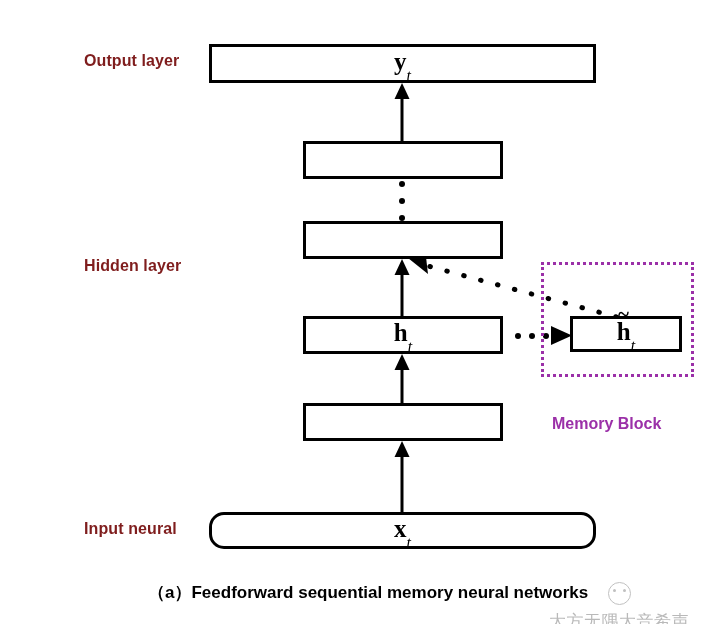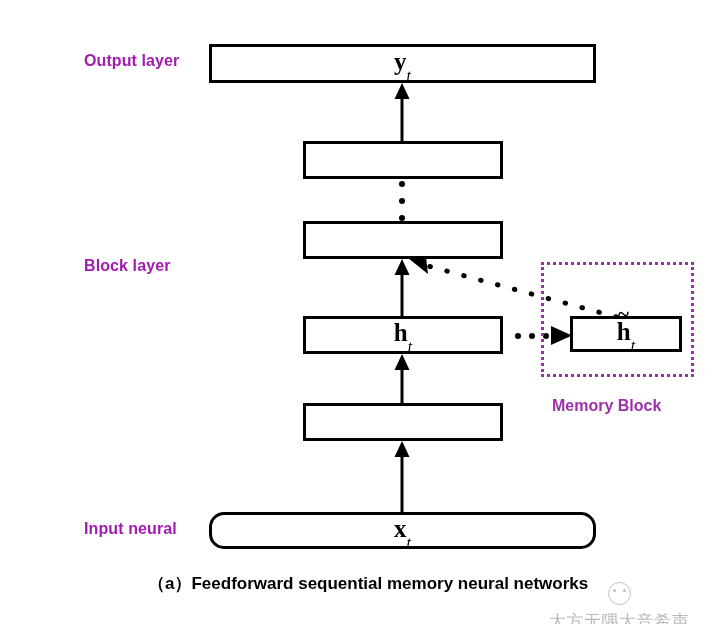--- a/index.html
+++ b/index.html
@@ -20,21 +20,21 @@
 
   
   .abs { position: absolute; }
 
   
   .side-label {
     position: absolute;
     font-family: "Liberation Sans", sans-serif;
     font-weight: bold;
     font-size: 16px;
-    color: #a21caf;
+    color: #7f1d1d;
     white-space: nowrap;
     letter-spacing: 0.1px;
   }
 
   
   .layer-box {
     position: absolute;
     box-sizing: border-box;
     border: 3px solid #000000;
     background: #ffffff;
@@ -131,30 +131,32 @@
     border: 3px dotted #9B30A8;
     background: transparent;
   }
   .memory-block-caption {
     position: absolute;
     font-family: "Liberation Sans", sans-serif;
     font-weight: bold;
     font-size: 16px;
     color: #9B30A8;
     white-space: nowrap;
+    margin-top: 18px;
   }
 
   
   .figure-caption {
     position: absolute;
     font-family: "Liberation Sans", sans-serif;
     font-weight: bold;
     font-size: 17px;
     color: #000000;
     white-space: nowrap;
+    margin-top: 9px;
   }
 
   
   .watermark {
     position: absolute;
     display: flex;
     flex-direction: column;
     align-items: center;
     gap: 5px;
     opacity: 0.42;
@@ -190,21 +192,21 @@
 
   svg { display: block; overflow: visible; }
 </style>
 </head>
 <body>
 
 <div id="canvas">
 
   <div class="side-label" style="left:84px; top:52px;">Output layer</div>
 
-  <div class="side-label" style="left:84px; top:257px;">Block layer</div>
+  <div class="side-label" style="left:84px; top:257px;">Hidden layer</div>
 
   <div class="side-label" style="left:84px; top:520px;">Input neural</div>
 
   <div class="layer-box" style="left:209px; top:44px; width:387px; height:39px;">
     <span class="mathtok"><span class="base">y</span><span class="sub">t</span></span>
   </div>
 
   <div class="v-arrow" style="left:392px; top:83px; width:20px; height:59px;">
     <svg width="20" height="59" viewBox="0 0 20 59" aria-hidden="true">
       <line x1="10" y1="59" x2="10" y2="14" stroke="#000" stroke-width="3"></line>

